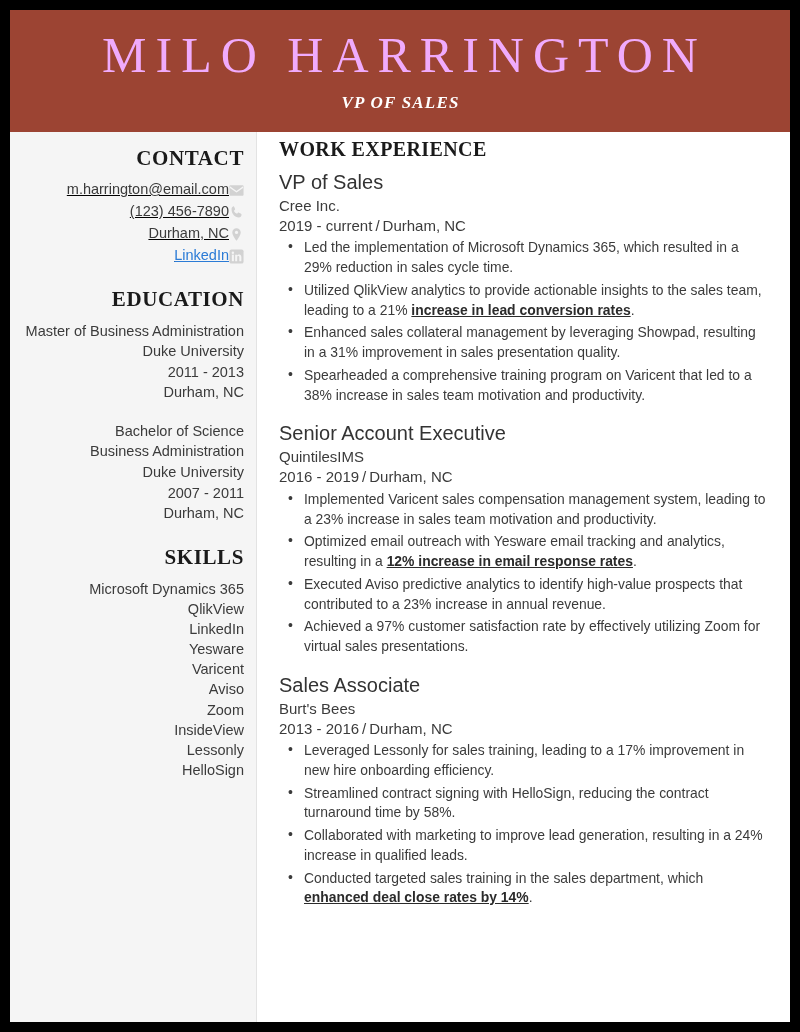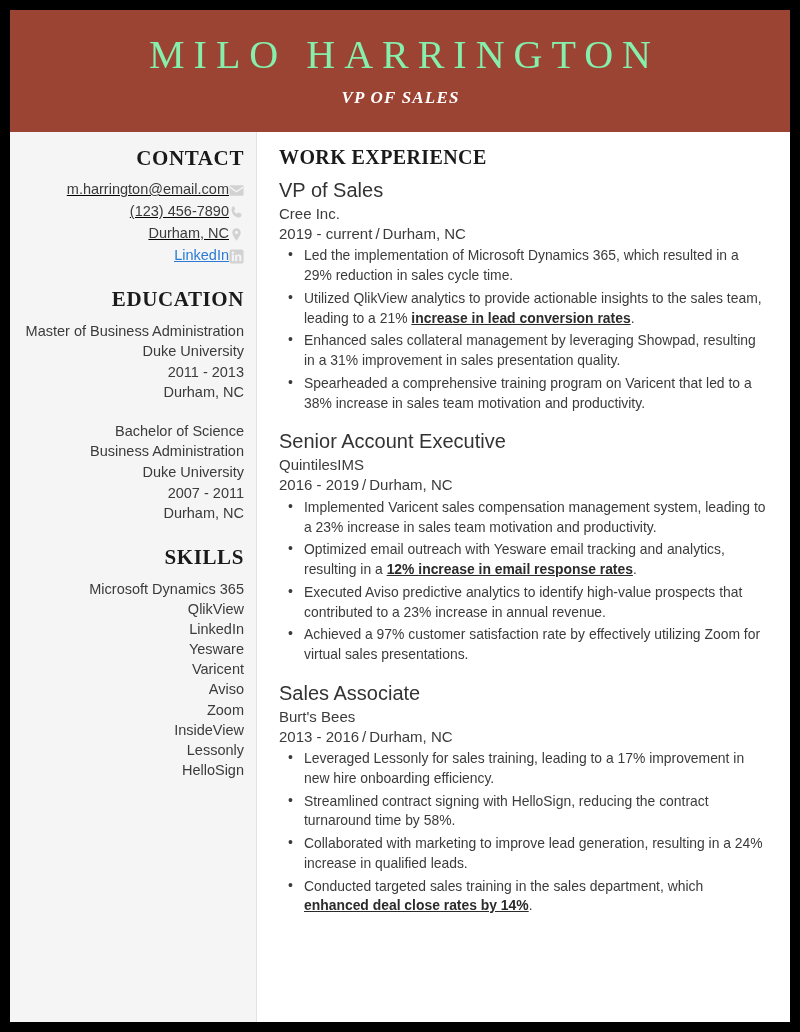--- a/index.html
+++ b/index.html
@@ -26,23 +26,23 @@
     width: 100%;
     height: 122px;
     background: #9c4433;
     display: flex;
     flex-direction: column;
     align-items: center;
     justify-content: center;
   }
   .header-name {
     font-family: "Liberation Serif", serif;
-    font-size: 40px;
+    font-size: 50px;
     font-weight: 400;
-    color: #86efac;
+    color: #f0abfc;
     letter-spacing: 9px;
     line-height: 1.05;
     text-indent: 9px;
     white-space: nowrap;
   }
   .header-title {
     font-family: "Liberation Serif", serif;
     font-style: italic;
     font-weight: 700;
     font-size: 17px;
@@ -64,21 +64,21 @@
     flex: 0 0 247px;
     background: #f5f5f5;
     border-right: 1px solid #e3e3e3;
     padding: 14px 12px 8px 10px;
     text-align: right;
   }
 
   .main {
     flex: 1 1 auto;
     background: #ffffff;
-    padding: 14px 22px 0 22px;
+    padding: 6px 22px 0 22px;
   }
 
   
   .side-head {
     font-family: "Liberation Serif", serif;
     font-weight: 700;
     font-size: 21px;
     color: #1a1a1a;
     letter-spacing: 0.6px;
     text-align: right;

